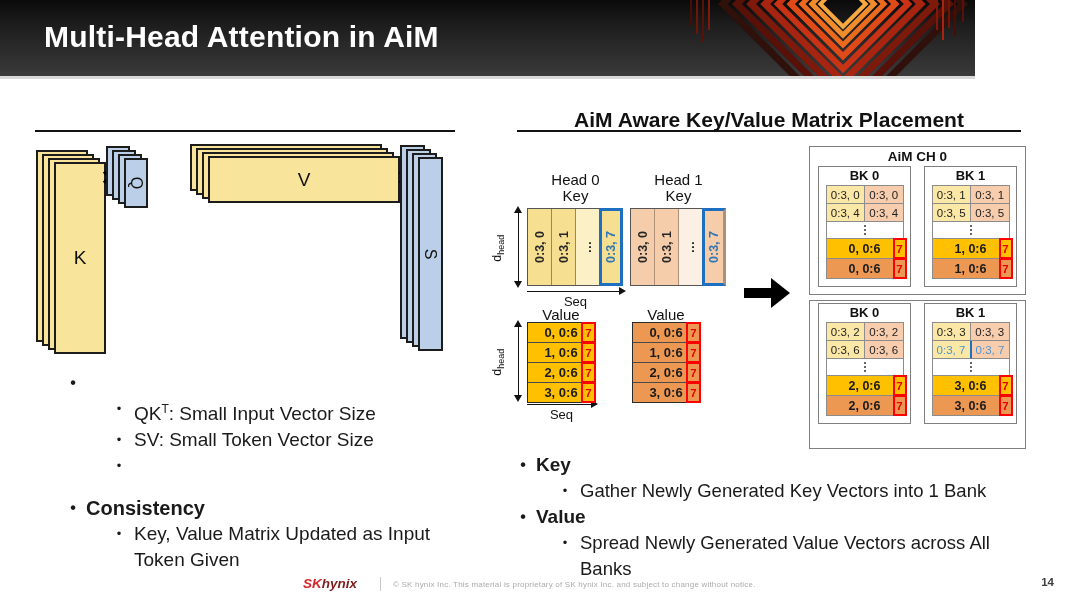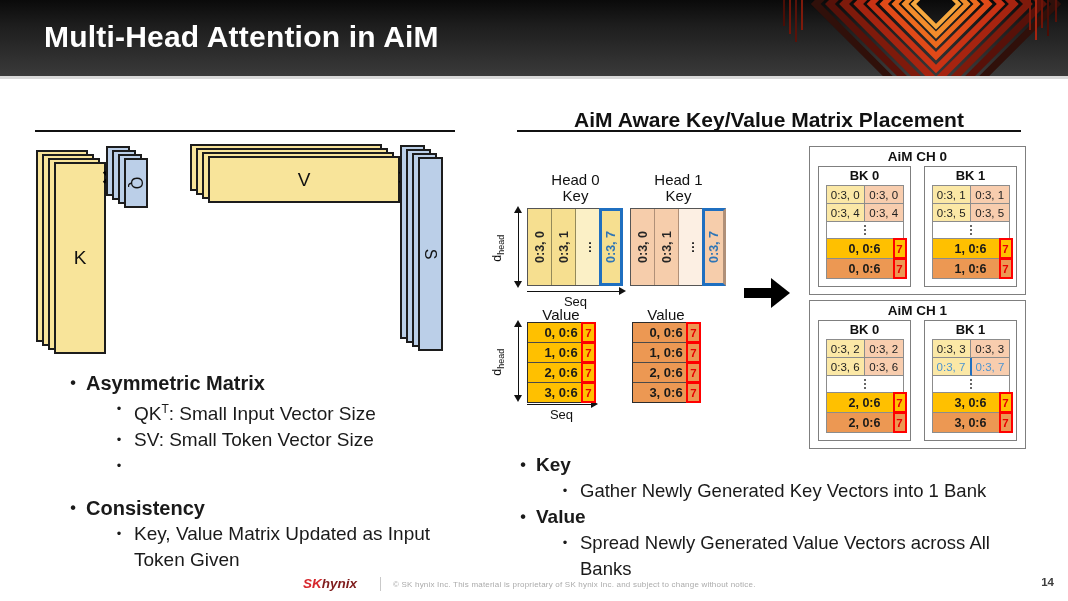--- a/index.html
+++ b/index.html
@@ -1,19 +1,19 @@
 <!DOCTYPE html>
 <html><head>
 <meta charset="utf-8">
 <style>
   html,body{margin:0;padding:0;background:#888;}
   .slide{position:relative;width:1068px;height:601px;background:#fff;overflow:hidden;
          font-family:"Liberation Sans",sans-serif;color:#1a1a1a;}
   
-  .header{position:absolute;left:0;top:0;width:1068px;height:76px;
+  .header{position:absolute;left:0;top:0;width:975px;height:76px;
           background:linear-gradient(180deg,#0a0a0a 0%,#1e1e1e 35%,#3a3a3a 100%);
           border-bottom:3px solid #d8d8d8;}
   .header .title{position:absolute;left:44px;top:20px;font-size:30px;font-weight:700;color:#ffffff;letter-spacing:.2px;}
   .deco{position:absolute;right:0;top:0;height:76px;}
   
   .sec-head{position:absolute;top:98px;height:28px;line-height:28px;text-align:center;
             font-size:21px;font-weight:700;color:#111;}
   .sec-rule{position:absolute;top:130px;border-top:2.5px solid #111;}
   
   .stack{position:absolute;}
@@ -166,21 +166,20 @@
     <div class="sheet b s2" style="width:25px;height:194px;"></div>
     <div class="sheet b s3" style="width:25px;height:194px;"></div>
     <div class="sheet b s4" style="width:25px;height:194px;">
       <span class="sheet-label rot90">S</span>
     </div>
   </div>
 
   <div class="bullets" style="left:60px;top:370px;width:420px;">
     <div class="b-row b-main">
       <span class="b-dot">•</span>
-      <span>Asymmetric Matrix</span>
     </div>
     <div class="b-row b-sub">
       <span class="b-dot">•</span>
       <span><span>QK</span><sup>T</sup><span>: Small Input Vector Size</span></span>
     </div>
     <div class="b-row b-sub">
       <span class="b-dot">•</span>
       <span>SV: Small Token Vector Size</span>
     </div>
     <div class="b-row b-sub">
@@ -348,21 +347,20 @@
           <div class="growrow o">
               <span>1, 0:6</span>
               <span class="bank7">7</span>
             </div>
         </div>
       </div>
     </div>
   </div>
 
   <div class="ch-box" style="left:809px;top:300px;">
-    <div class="ch-title">AiM CH 1</div>
     <div class="bk-row">
       <div class="bk-box">
         <div class="bk-title">BK 0</div>
         <div class="bk-table">
           <div class="brow">
             <div class="bcell">0:3, 2</div>
             <div class="bcell">0:3, 2</div>
           </div>
           <div class="brow">
             <div class="bcell">0:3, 6</div>

